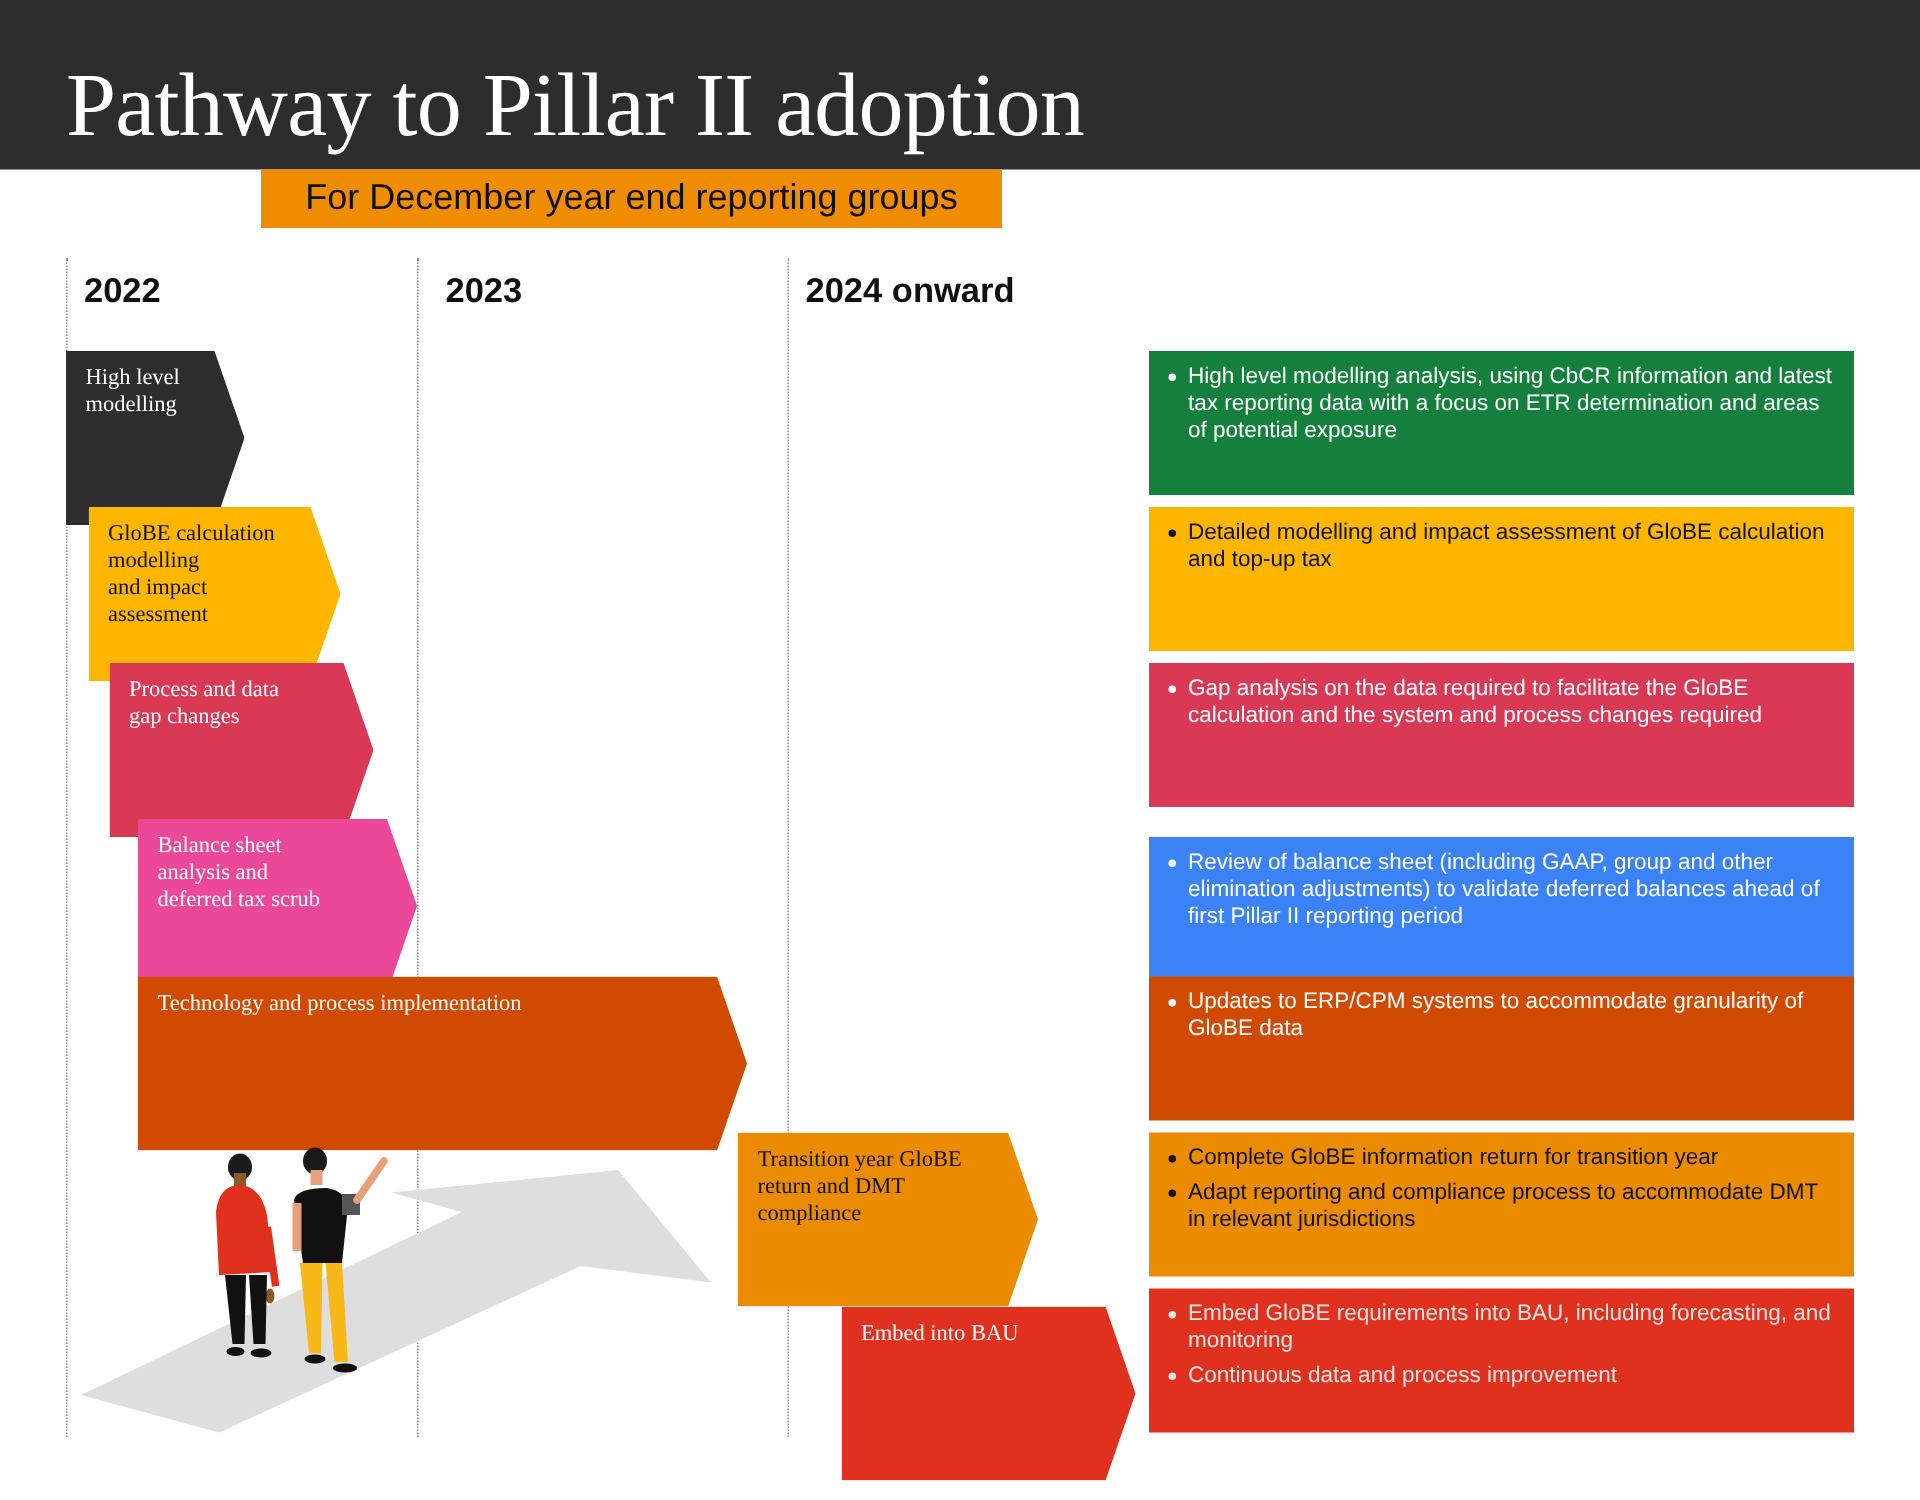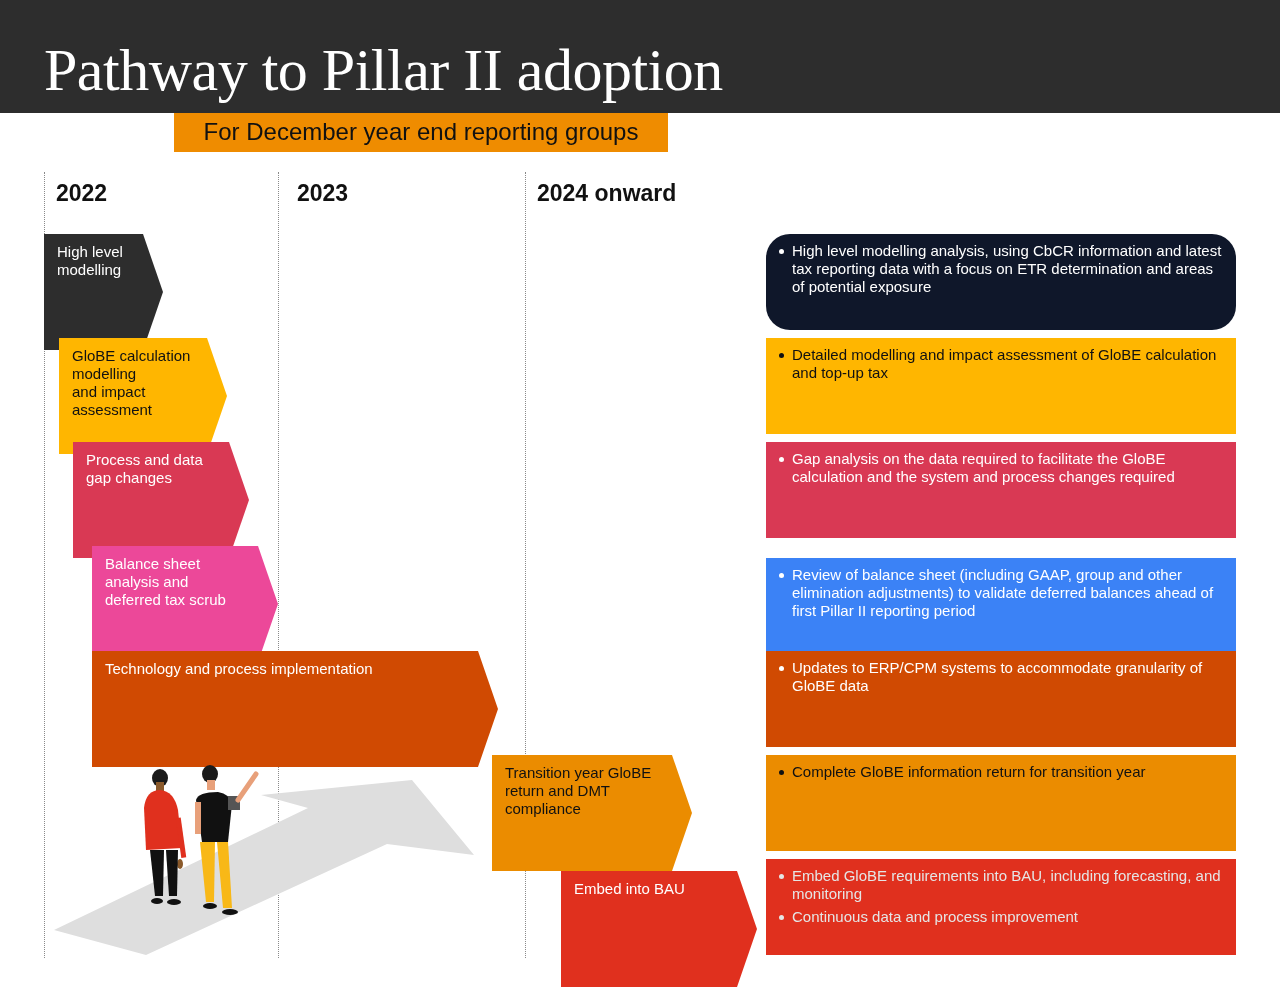--- a/index.html
+++ b/index.html
@@ -29,20 +29,21 @@
     border-left: 1.5px dotted #8a8a8a;
   }
   .year {
     position: absolute; top: 178px; font-size: 23px; font-weight: bold; color: #111;
     line-height: 30px;
   }
   .phase {
     position: absolute; height: 116px; box-sizing: border-box;
     padding: 9px 30px 0 13px; font-size: 15px; line-height: 18px;
     clip-path: polygon(0 0, calc(100% - 20px) 0, 100% 50%, calc(100% - 20px) 100%, 0 100%);
+    font-family: Liberation Serif, serif;
   }
   .detail {
     position: absolute; left: 766px; width: 470px; height: 96px; box-sizing: border-box;
     padding: 8px 10px 0 12px; font-size: 15px; line-height: 18px;
   }
   .detail ul { list-style: none; margin: 0; padding: 0; }
   .detail li { position: relative; padding-left: 14px; margin-bottom: 5px; }
   .detail li::before {
     content: ""; position: absolute; left: 1px; top: 7px;
     width: 5px; height: 5px; border-radius: 50%; background: currentColor;
@@ -63,21 +64,21 @@
 
 <div class="year" style="left:56px">2022</div>
 <div class="year" style="left:297px">2023</div>
 <div class="year" style="left:537px">2024 onward</div>
 
 <div id="phases-root">
     <div class="phase" style="left: 44px; top: 234px; width: 119px; background: rgb(45, 45, 45); color: rgb(255, 255, 255);">
       <div>High level</div>
       <div>modelling</div>
     </div>
-    <div class="detail" style="top: 234px; background: #0f172a; color: rgb(255, 255, 255); border-radius: 24px;">
+    <div class="detail" style="top: 234px; background: #15803d; color: rgb(255, 255, 255);">
       <ul>
         <li>High level modelling analysis, using CbCR information and latest tax reporting data with a focus on ETR determination and areas of potential exposure</li>
       </ul>
     </div>
     <div class="phase" style="left: 59px; top: 338px; width: 168px; background: rgb(255, 182, 0); color: rgb(17, 17, 17);">
       <div>GloBE calculation</div>
       <div>modelling</div>
       <div>and impact</div>
       <div>assessment</div>
     </div>
@@ -114,20 +115,21 @@
       </ul>
     </div>
     <div class="phase" style="left: 492px; top: 755px; width: 200px; background: rgb(235, 140, 0); color: rgb(17, 17, 17);">
       <div>Transition year GloBE</div>
       <div>return and DMT</div>
       <div>compliance</div>
     </div>
     <div class="detail" style="top: 755px; background: rgb(235, 140, 0); color: rgb(17, 17, 17);">
       <ul>
         <li>Complete GloBE information return for transition year</li>
+        <li>Adapt reporting and compliance process to accommodate DMT in relevant jurisdictions</li>
       </ul>
     </div>
     <div class="phase" style="left: 561px; top: 859px; width: 196px; background: rgb(224, 48, 30); color: rgb(255, 255, 255); margin-top: 12px;">
       <div>Embed into BAU</div>
     </div>
     <div class="detail" style="top: 859px; background: rgb(224, 48, 30); color: #e5e5e5;">
       <ul>
         <li>Embed GloBE requirements into BAU, including forecasting, and monitoring</li>
         <li>Continuous data and process improvement</li>
       </ul>

